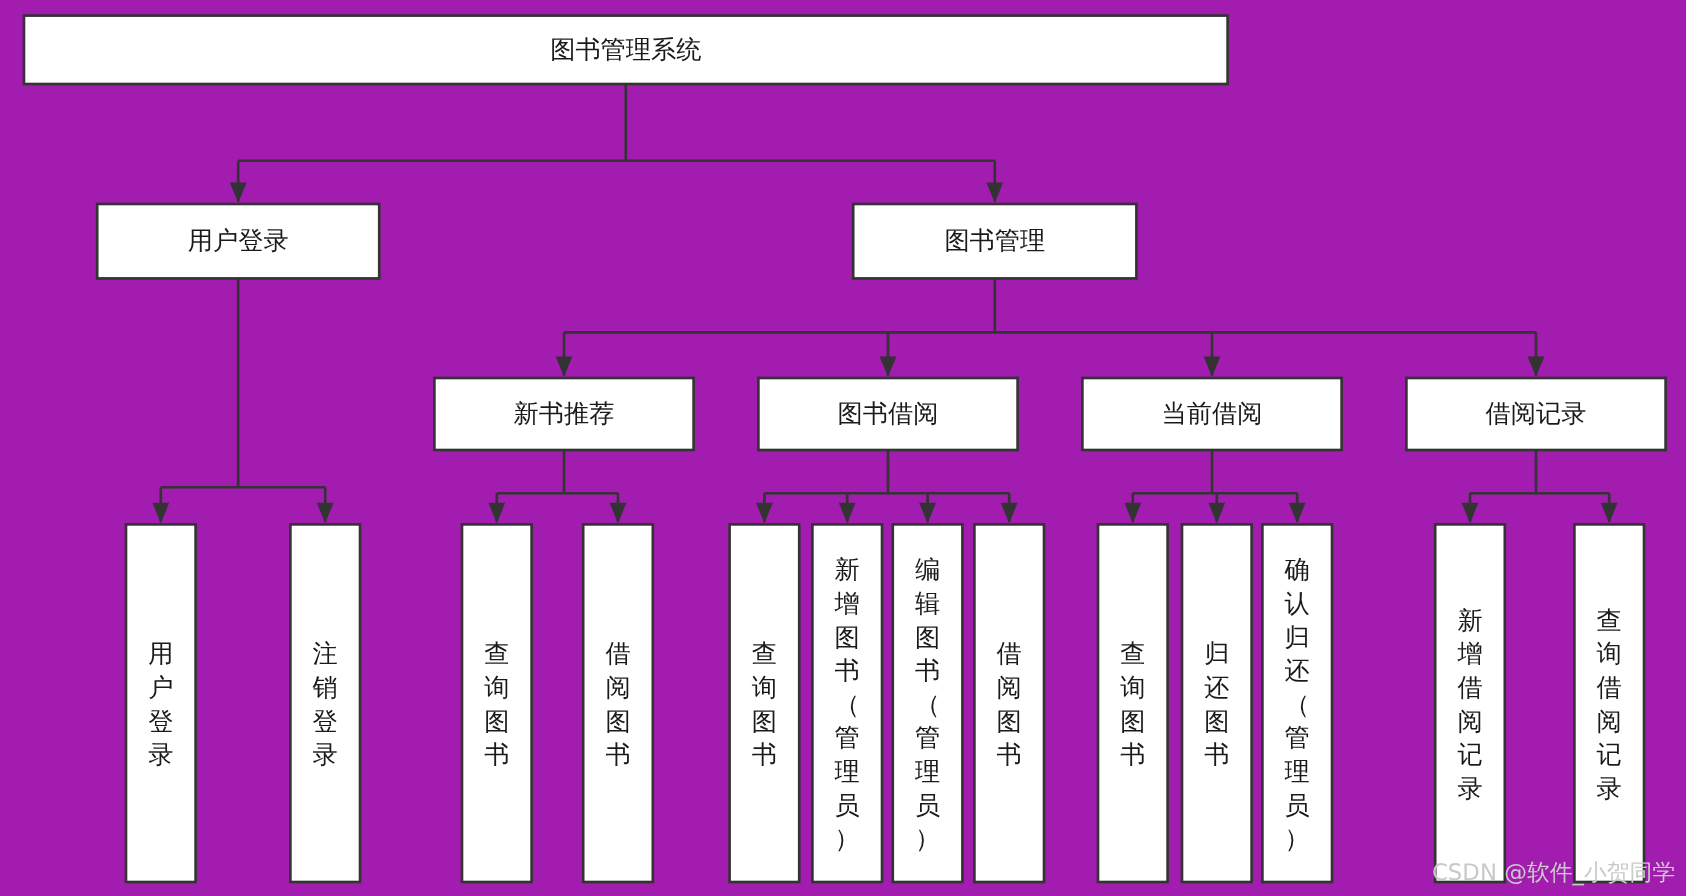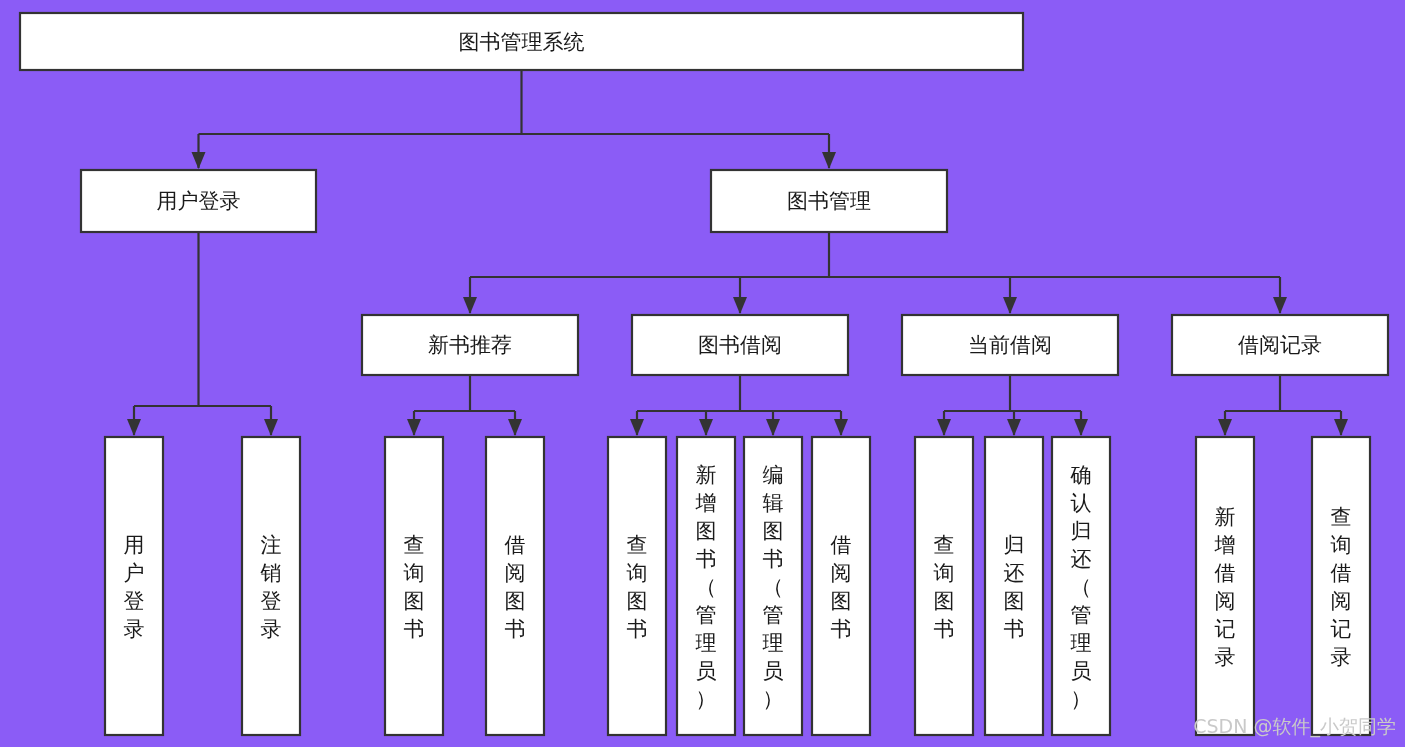--- a/index.html
+++ b/index.html
@@ -11,21 +11,21 @@
   body {
     width: 1405px;
     height: 747px;
     overflow: hidden;
     font-family: "DejaVu Sans", "Liberation Sans", sans-serif;
   }
   #diagram-root {
     position: relative;
     width: 1405px;
     height: 747px;
-    background: #8b5cf6;
+    background: #a21caf;
   }
   svg#diagram-svg {
     position: absolute;
     left: 0;
     top: 0;
     width: 1405px;
     height: 747px;
     display: block;
   }
   .node-box {

